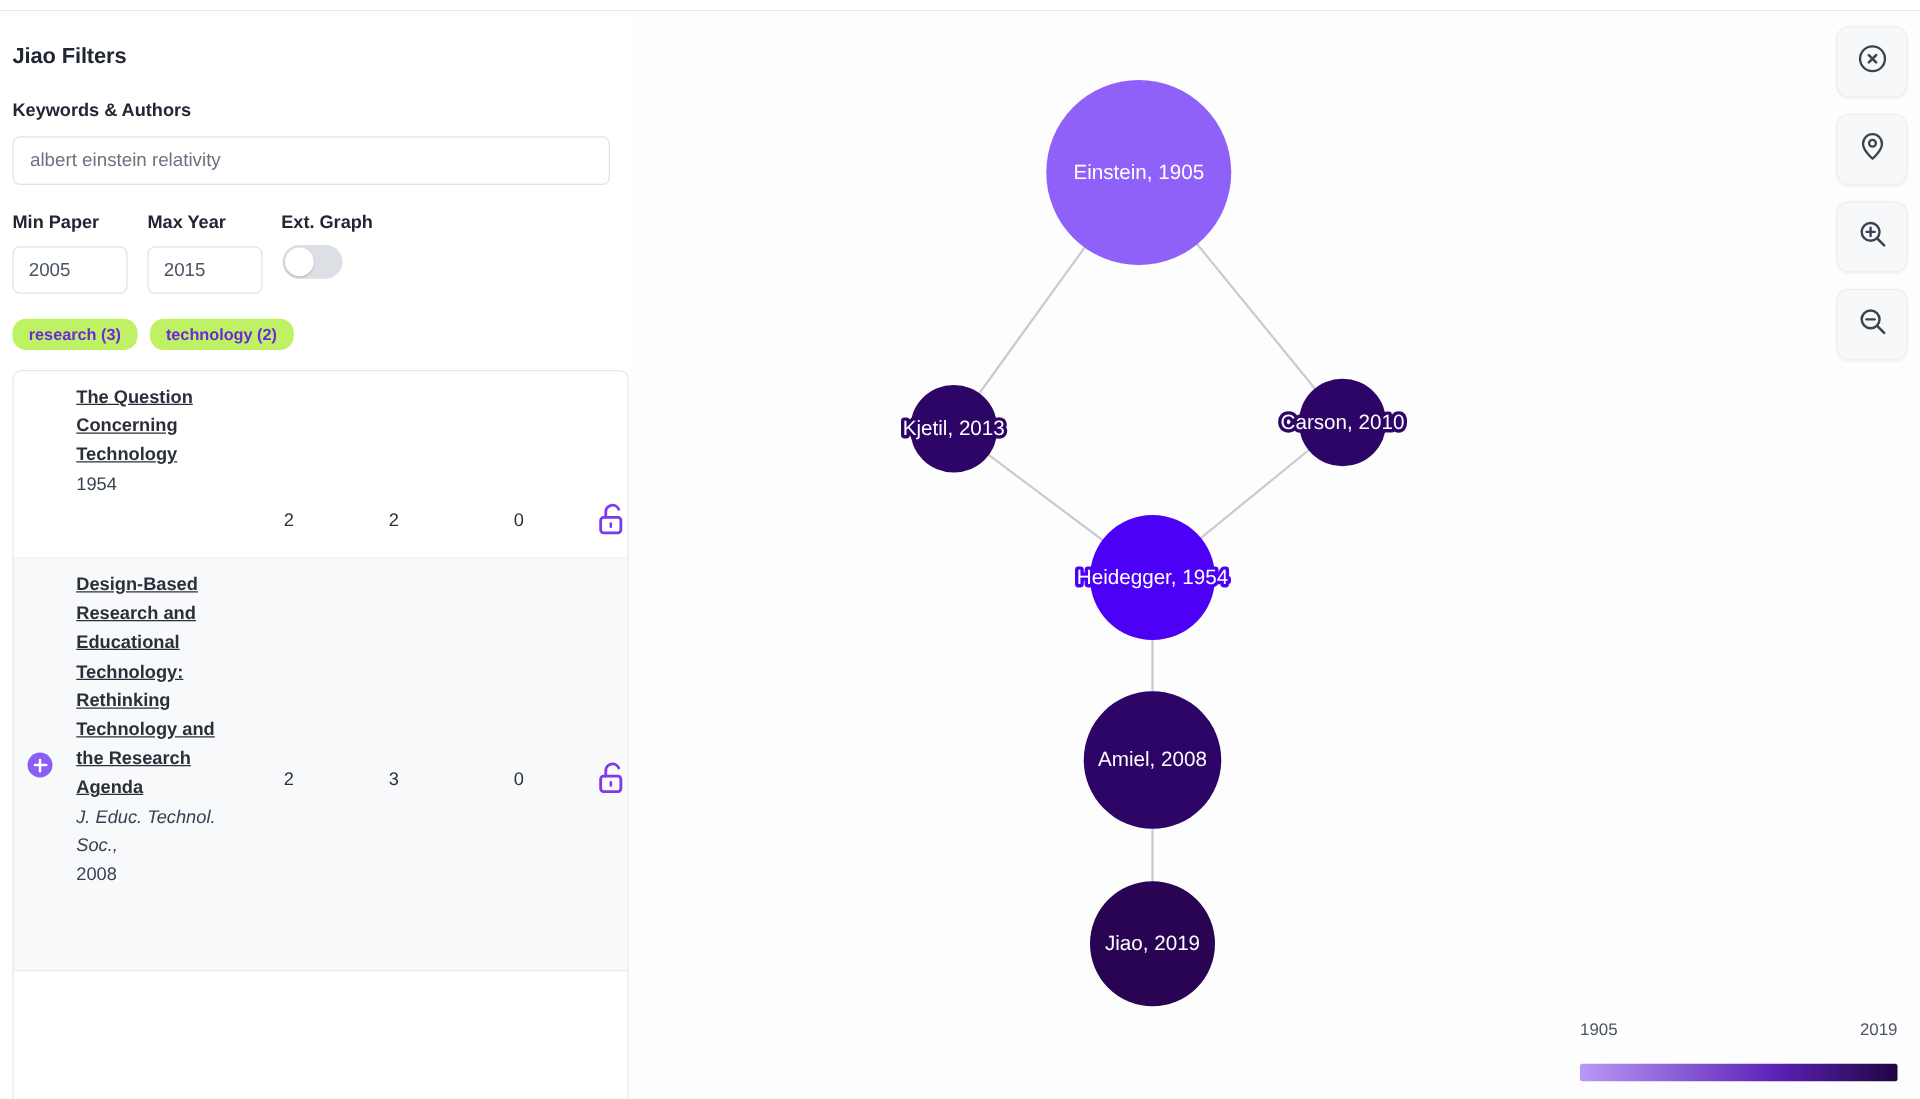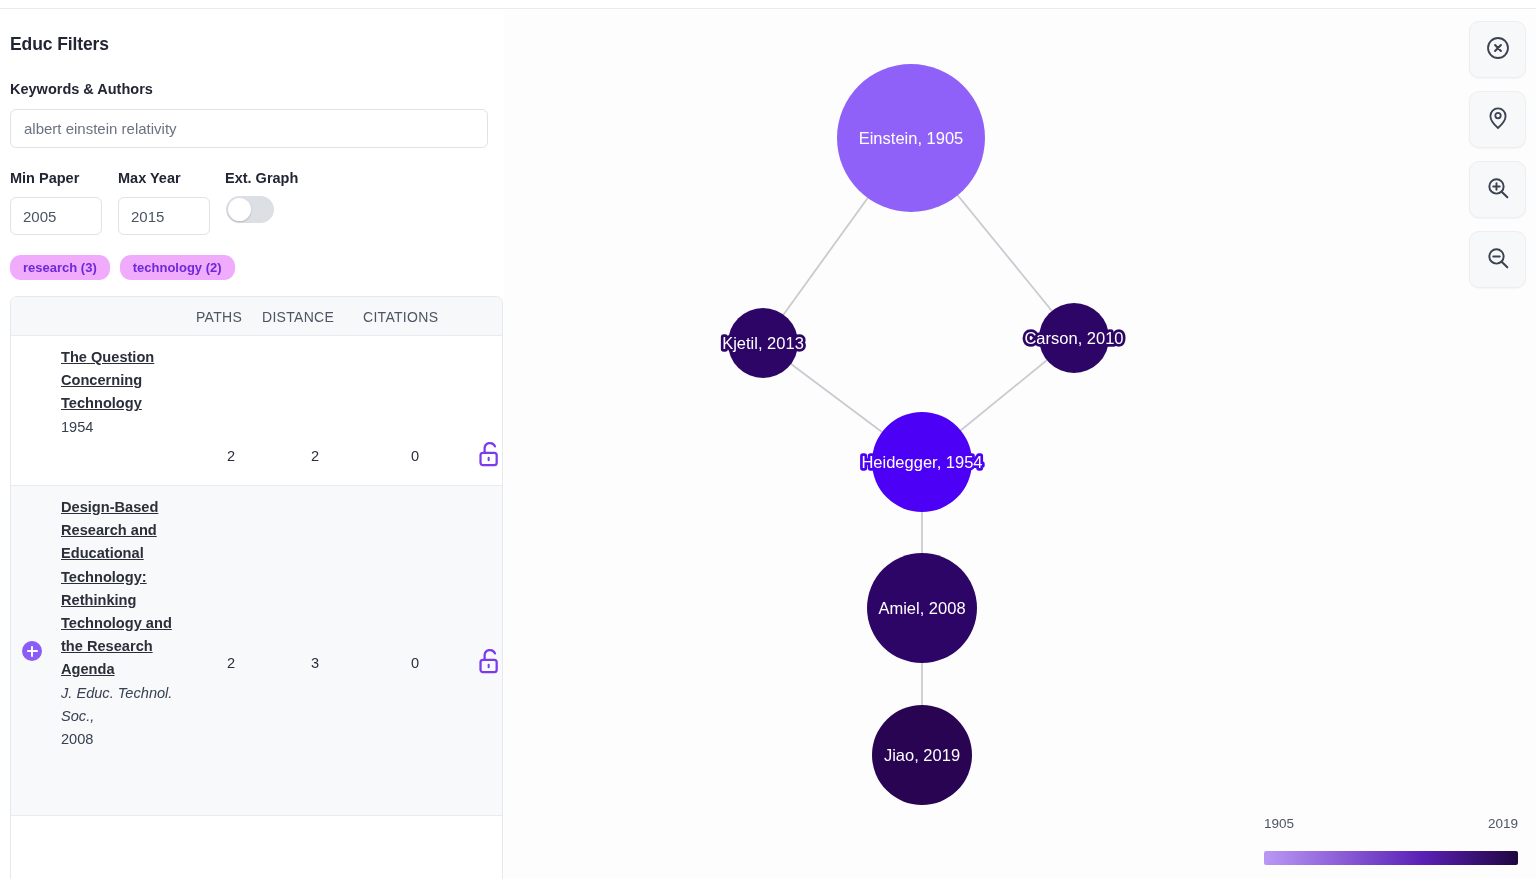--- a/index.html
+++ b/index.html
@@ -57,21 +57,21 @@
     cursor: pointer;
   }
   .toggle .knob {
     position: absolute; left: 2px; top: 2px;
     width: 23px; height: 23px; border-radius: 50%;
     background: #ffffff; box-shadow: 0 1px 2px rgba(0,0,0,.18);
   }
 
   .chips { position: absolute; left: 10px; top: 246px; display: flex; gap: 10px; }
   .chip {
-    background: #f0abfc; color: #6d28d9;
+    background: #bef264; color: #6d28d9;
     font-size: 13px; font-weight: bold;
     padding: 5px 13px; border-radius: 11px; white-space: nowrap; cursor: pointer;
   }
 
   
   .table-card {
     position: absolute; left: 10px; top: 287px;
     width: 493px; height: 600px;
     border: 1px solid #e6e8ec; border-radius: 7px;
     background: #ffffff; overflow: hidden;
@@ -151,21 +151,21 @@
 </style>
 </head>
 <body>
 
 <div id="app">
 
   <div class="topbar"></div>
 
   <div class="sidebar">
 
-    <div class="panel-title">Educ Filters</div>
+    <div class="panel-title">Jiao Filters</div>
 
     <div class="field-label kw-label">Keywords &amp; Authors</div>
     <input class="kw-input" placeholder="albert einstein relativity" value="albert einstein relativity" style="">
 
     <div class="field-label minyear-label">Min Paper</div>
     <div class="field-label maxyear-label">Max Year</div>
     <div class="field-label ext-label">Ext. Graph</div>
 
     <input class="year-input year-min" value="2005" style="">
     <input class="year-input year-max" value="2015" style="">
@@ -174,25 +174,20 @@
       <div class="knob"></div>
     </div>
 
     <div class="chips">
       <div class="chip">research (3)</div>
       <div class="chip">technology (2)</div>
     </div>
 
     <div class="table-card">
 
-      <div class="thead">
-        <div class="th th-paths">PATHS</div>
-        <div class="th th-distance">DISTANCE</div>
-        <div class="th th-citations">CITATIONS</div>
-      </div>
 
       <div class="trow row1">
         <div class="plus-btn" style="top:399px"></div>
         <div class="cell-title">
           <span class="ptitle">The Question Concerning Technology</span>
           <span class="pyear">1954</span>
         </div>
         <div class="num n-paths" style="top:112px">2</div>
         <div class="num n-distance" style="top:112px">2</div>
         <div class="num n-citations" style="top:112px">0</div>

